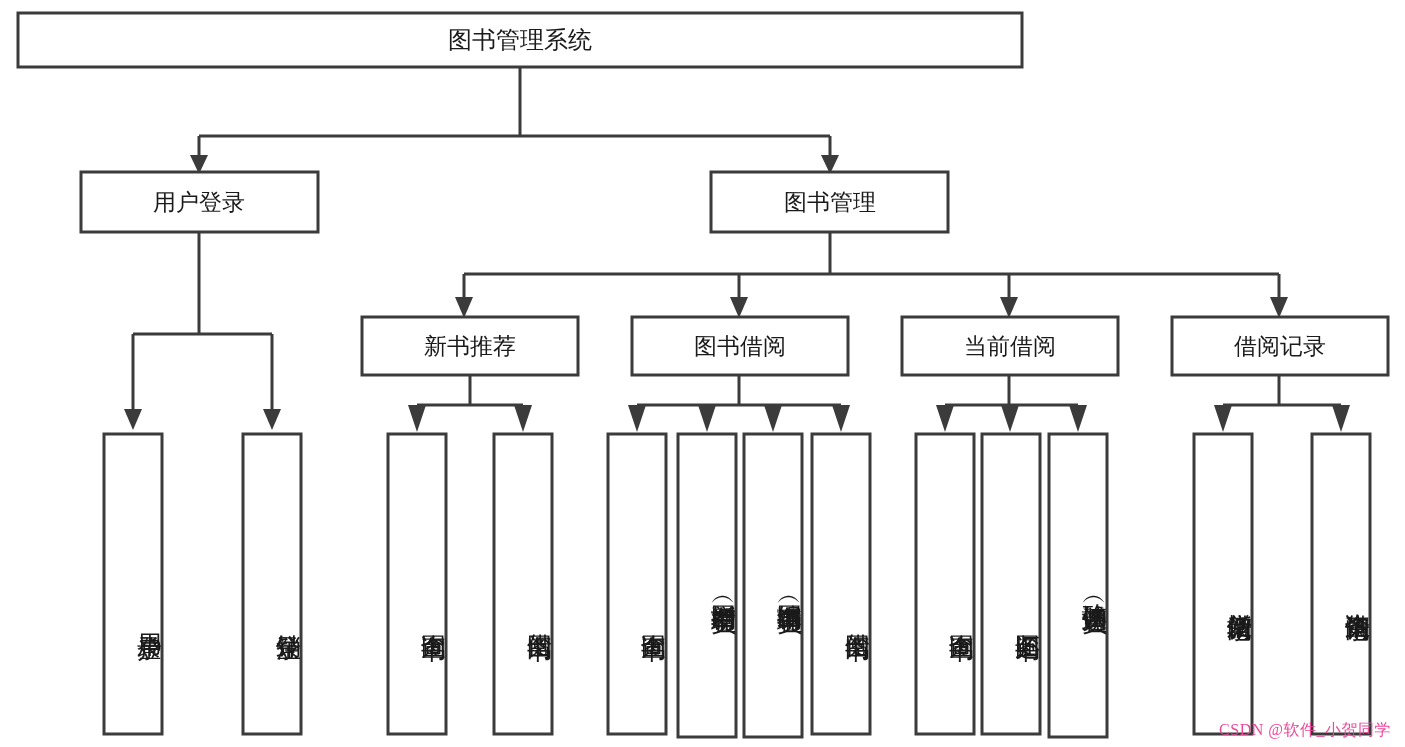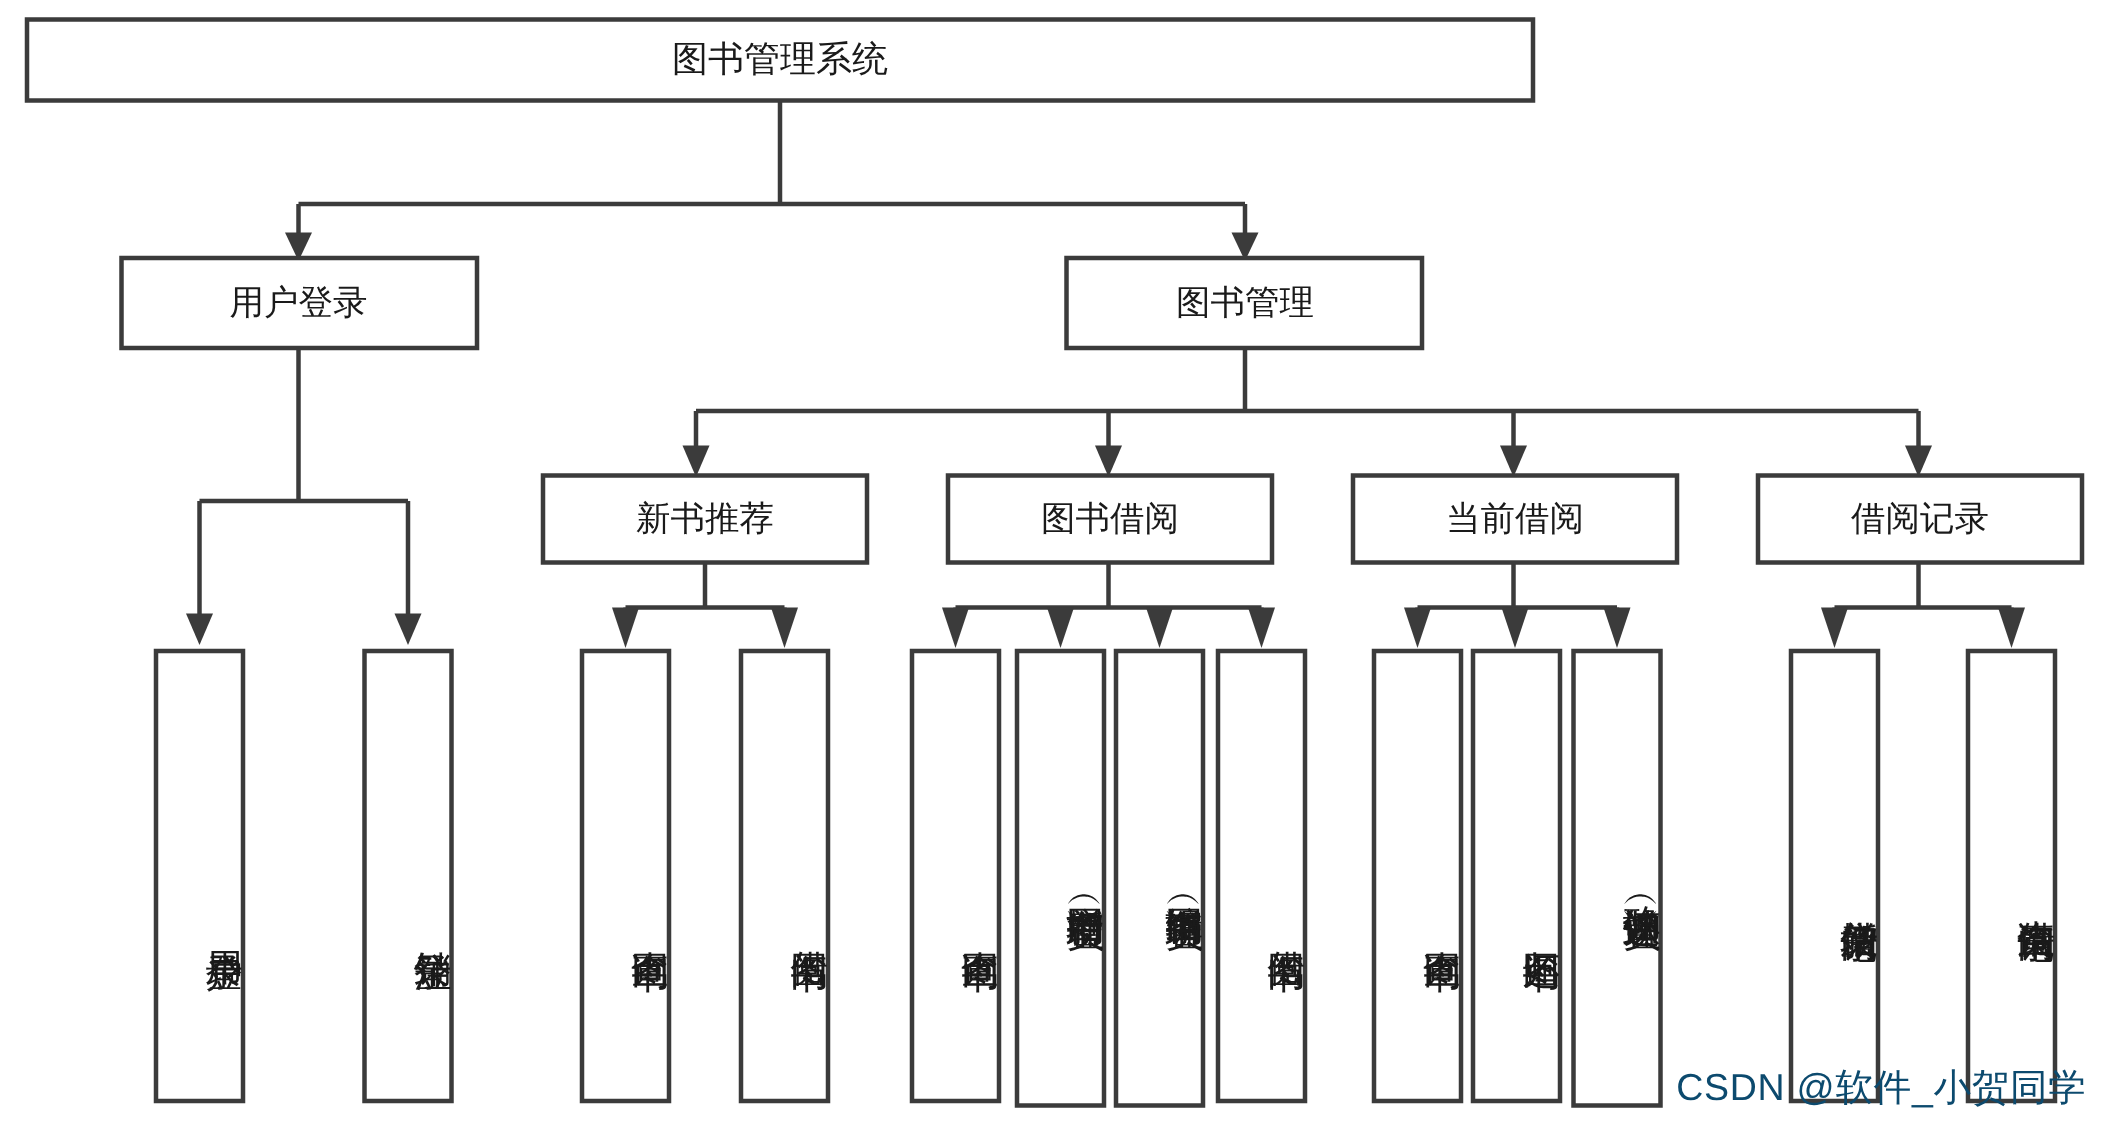--- a/index.html
+++ b/index.html
@@ -68,23 +68,23 @@
     display: flex;
     align-items: flex-start;
     justify-content: center;
     white-space: nowrap;
     pointer-events: none;
   }
   .watermark {
     position: absolute;
     right: 14px;
     bottom: 6px;
-    font-family: Liberation Sans, sans-serif;
-    font-size: 25px;
-    color: #0c4a6e;
+    font-family: Liberation Serif, serif;
+    font-size: 16px;
+    color: #ec4899;
     white-space: nowrap;
     letter-spacing: 0.5px;
   }
 </style>
 </head>
 <body>
 
 <div id="diagram-root">
 
   <svg class="flow" viewBox="0 0 1405 747" xmlns="http://www.w3.org/2000/svg">

